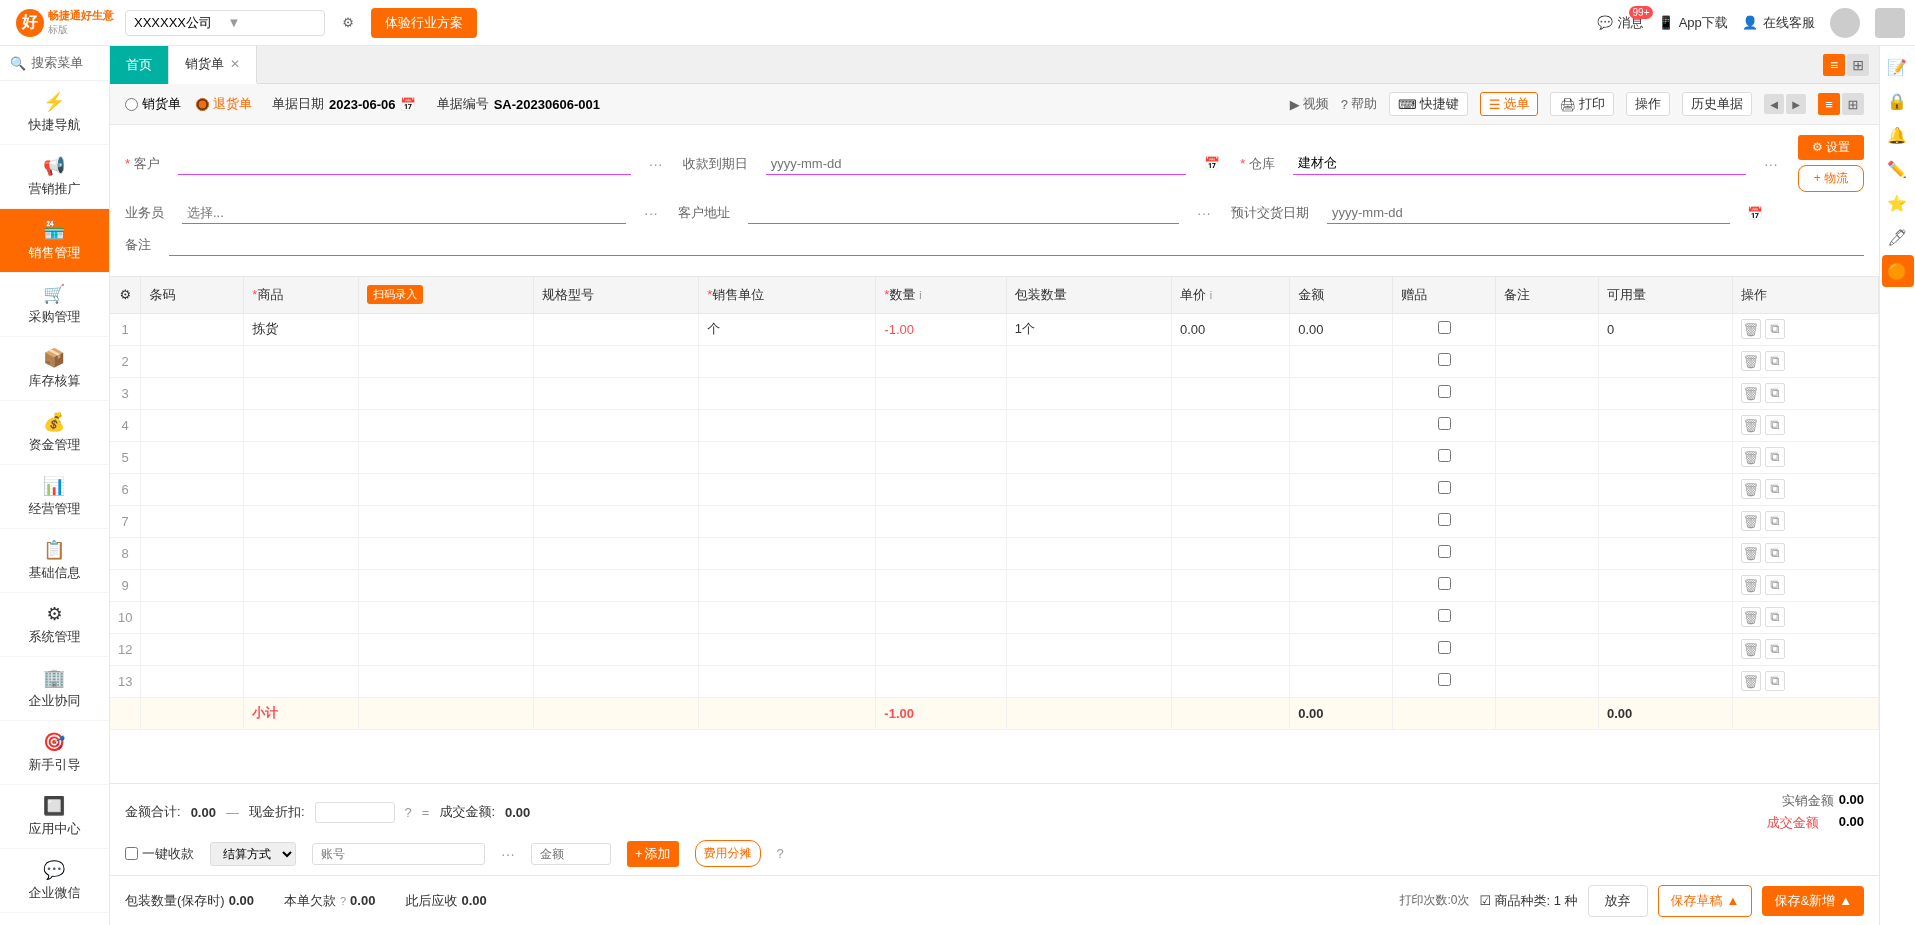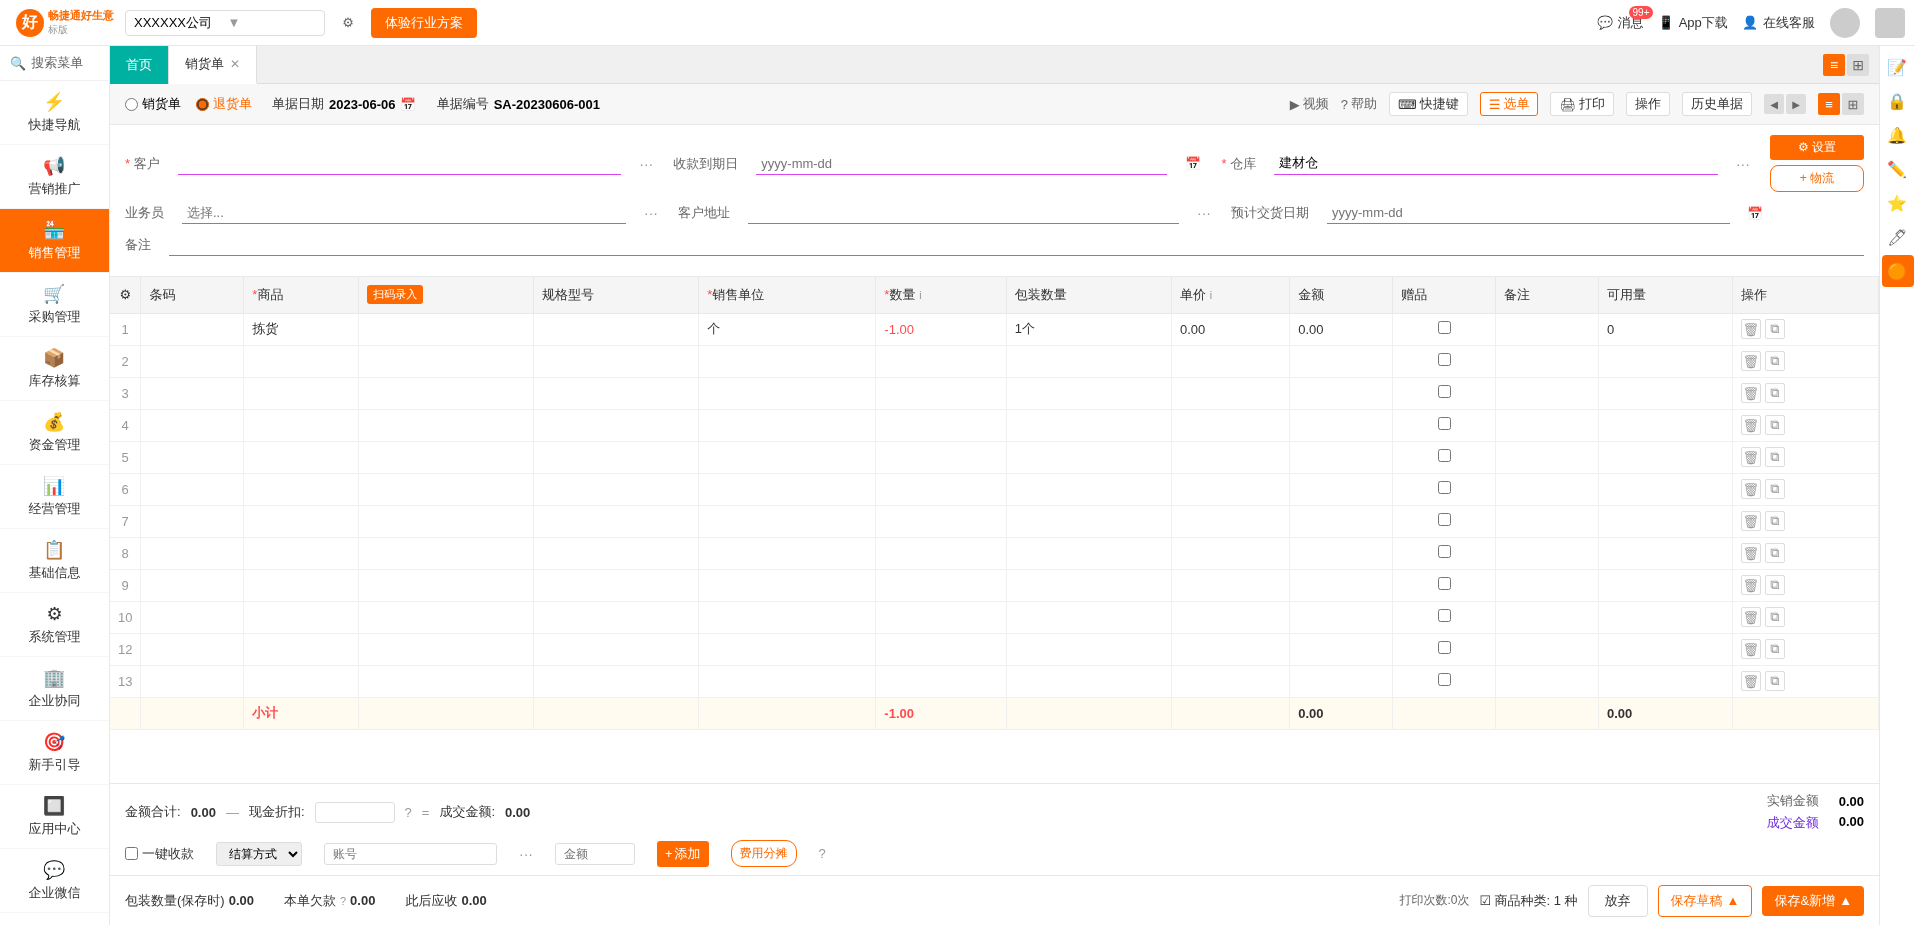--- a/index.html
+++ b/index.html
@@ -269,21 +269,21 @@
     .right-side-btns {
       display: flex;
       flex-direction: column;
       gap: 5px;
     }
     .setup-btn {
       background: #ff6a00;
       color: #fff;
       border: none;
       border-radius: 3px;
-      padding: 4px 28px;
+      padding: 4px 14px;
       cursor: pointer;
       font-size: 12px;
     }
     .logistics-btn {
       background: #fff;
       color: #ff6a00;
       border: 1px solid #ff6a00;
       border-radius: 8px;
       padding: 4px 10px;
       cursor: pointer;
@@ -371,21 +371,21 @@
       gap: 10px;
       margin-bottom: 8px;
     }
     .amount-label { color: #333; font-size: 13px; }
     .amount-value { color: #333; font-size: 13px; font-weight: bold; }
     .dash { color: #999; }
     .equal { color: #999; }
     .payment-row {
       display: flex;
       align-items: center;
-      gap: 22px;
+      gap: 16px;
     }
     .checkbox-label { display: flex; align-items: center; gap: 4px; color: #333; font-size: 12px; cursor: pointer; }
     .select-input {
       border: 1px solid #ddd;
       border-radius: 3px;
       padding: 3px 8px;
       font-size: 12px;
       min-width: 80px;
     }
     .add-btn {
@@ -1017,26 +1017,26 @@
           <span class="amount-value">0.00</span>
           <span class="dash">—</span>
           <span class="amount-label">现金折扣:</span>
           <input type="text" style="width: 80px; border: 1px solid rgb(221, 221, 221); border-radius: 3px; padding: 2px 5px;">
           <span class="question-icon">?</span>
           <span class="equal">=</span>
           <span class="amount-label">成交金额:</span>
           <span class="amount-value">0.00</span>
 
           <div style="margin-left:auto;text-align:right;">
-            <div style="display:flex;gap:20px;justify-content:flex-end;font-size:13px;align-items:center;">
+            <div style="display:flex;gap:5px;justify-content:flex-end;font-size:13px;">
               <span style="color:#666;">实销金额</span>
               <span style="font-weight:bold;">0.00</span>
             </div>
             <div style="display:flex;gap:20px;justify-content:flex-end;font-size:13px;margin-top:4px;">
-              <span style="color:#6d28d9;">成交金额</span>
+              <span style="color:#ef4444;">成交金额</span>
               <span style="font-weight:bold;">0.00</span>
             </div>
           </div>
         </div>
         <div class="payment-row">
           <label class="checkbox-label">
             <input type="checkbox" style="">
             <span>一键收款</span>
           </label>
           <select class="select-input">

